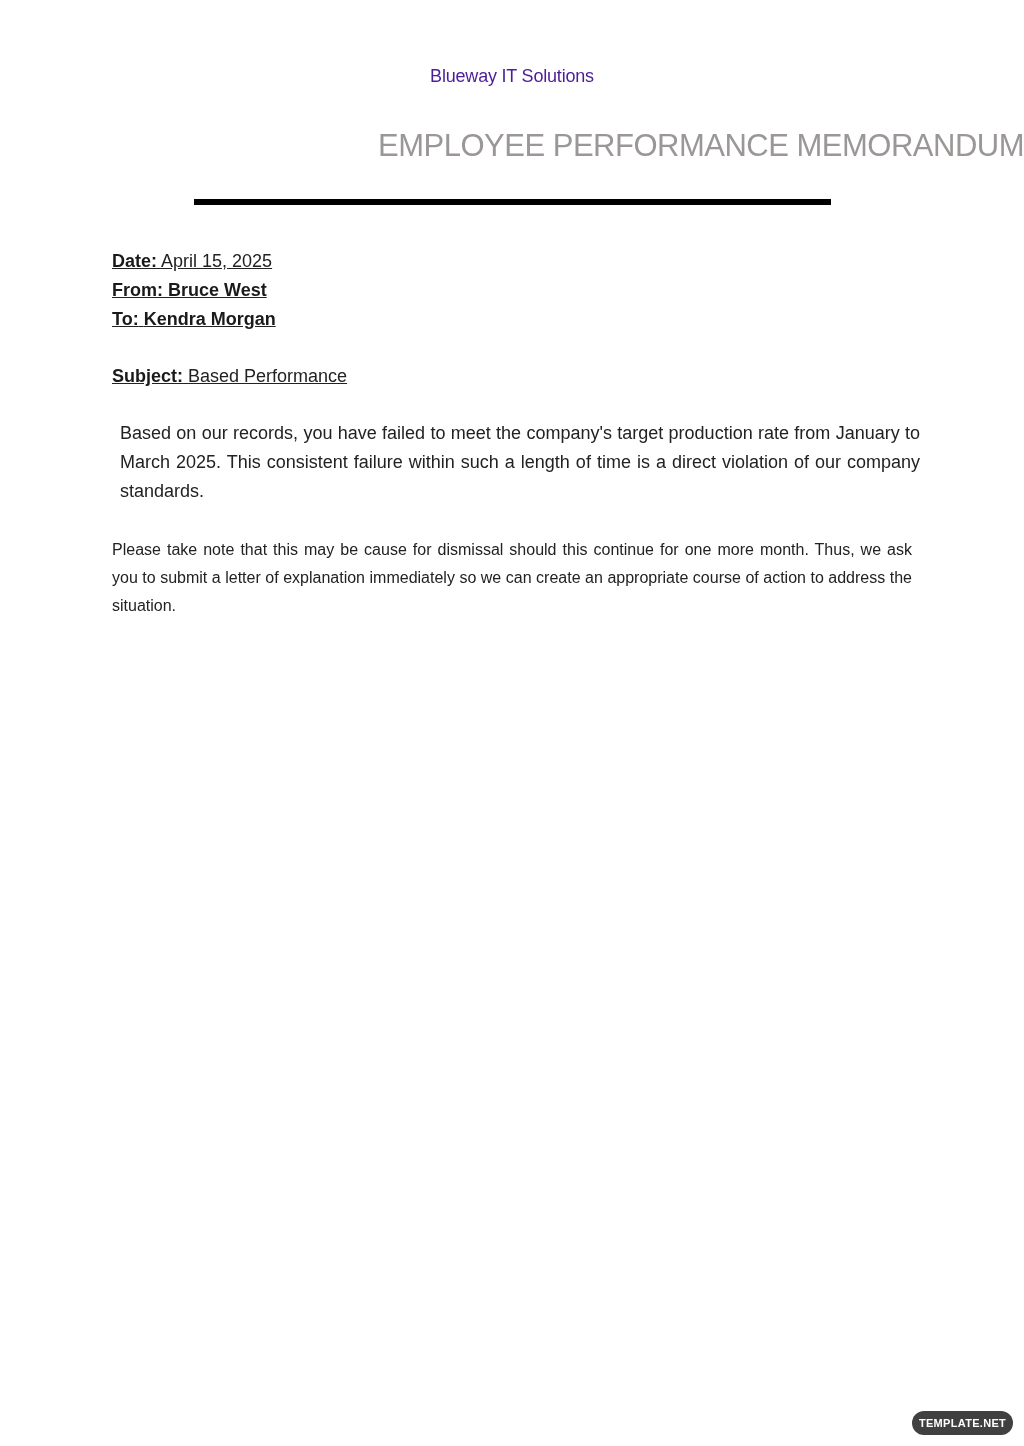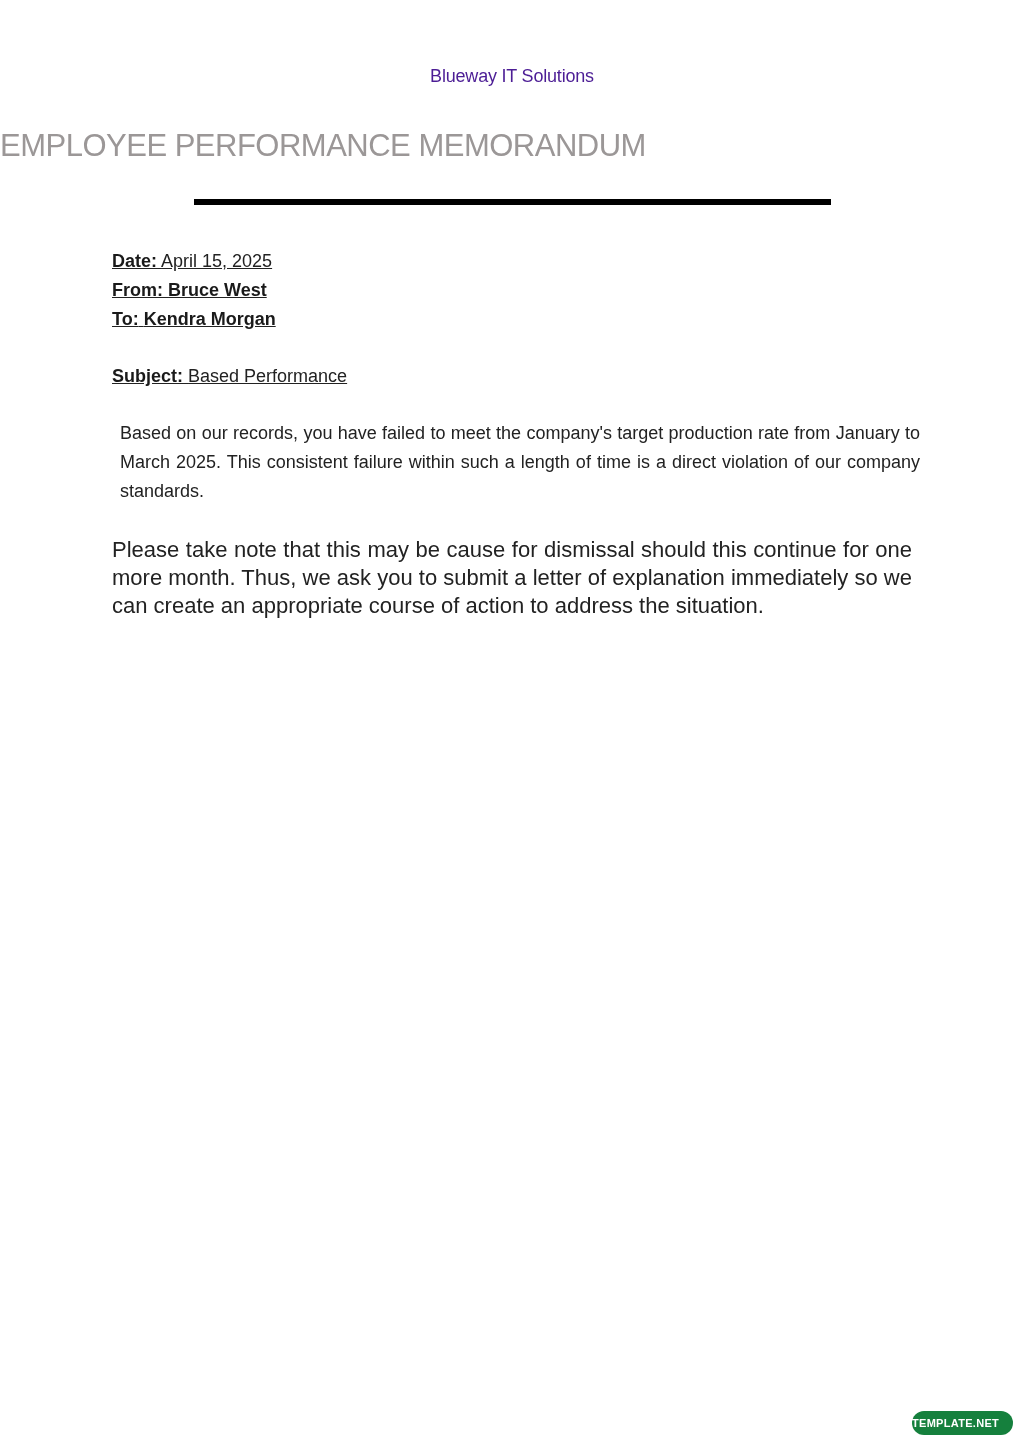--- a/index.html
+++ b/index.html
@@ -1,29 +1,29 @@
 <!DOCTYPE html>
 <html><head>
 <meta charset="utf-8">
 <style>
   html, body { margin:0; padding:0; background:#ffffff; }
   body { width:1024px; height:1446px; position:relative; overflow:hidden;
          font-family:"Liberation Sans", sans-serif; color:#222222; }
   .company { position:absolute; top:66px; left:0; width:1024px; text-align:center;
              font-size:18px; color:#4c1d95; letter-spacing:-0.2px; }
-  .title { position:absolute; top:128px; left:0; width:1024px; text-align:left;
+  .title { position:absolute; top:128px; left:0; width:1024px; text-align:right;
            font-size:31px; color:#9b9797; letter-spacing:-0.5px; }
   .rule { position:absolute; top:199px; left:194px; width:637px; height:6px; background:#000000; }
   .meta { position:absolute; left:112px; font-size:18px; line-height:29px; color:#222222;text-decoration:underline; }
   .meta b { font-weight:bold; color:#1a1a1a; }
   .para { position:absolute; left:112px; width:800px; text-align:justify; color:#222222; }
   .p1 { top:419px; font-size:18px; line-height:29px;margin-left:8px; }
-  .p2 { top:536px; font-size:22px; line-height:28px; }
+  .p2 { top:536px; font-size:16px; line-height:28px; }
   .badge { position:absolute; left:912px; top:1411px; width:101px; height:24px; border-radius:12px;
-           background:#15803d; color:#ffffff; font-size:11px; font-weight:bold; text-align:left;
+           background:#404040; color:#ffffff; font-size:11px; font-weight:bold; text-align:center;
            line-height:24px; letter-spacing:0.3px; }
 </style>
 </head>
 <body>
 
 <div class="company">Blueway IT Solutions</div>
 <div class="title">EMPLOYEE PERFORMANCE MEMORANDUM</div>
 <div class="rule"></div>
 
 <div class="meta" style="top:247px;">

